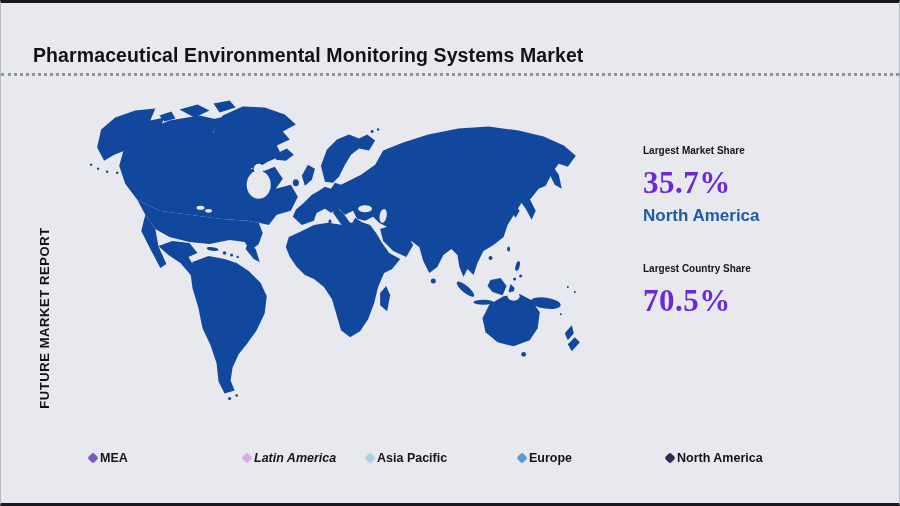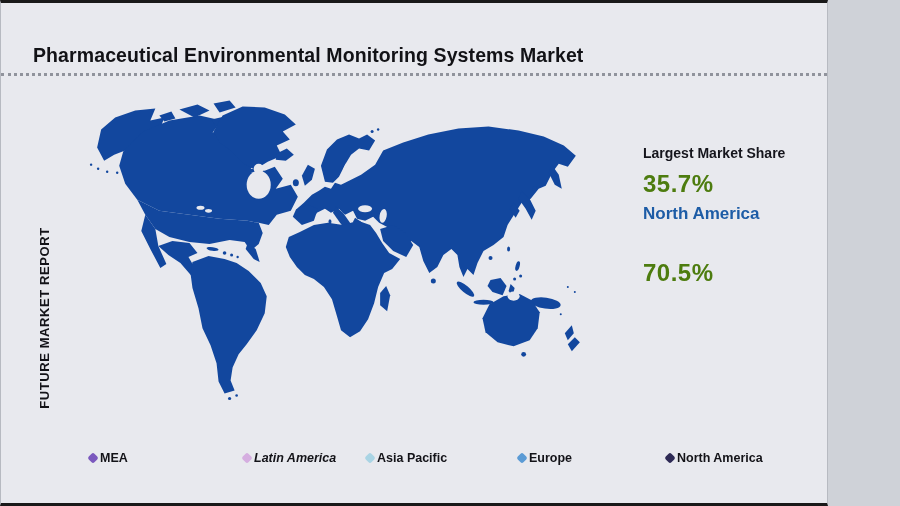--- a/index.html
+++ b/index.html
@@ -1,19 +1,19 @@
 <!DOCTYPE html>
 <html><head>
 <meta charset="utf-8">
 <style>
   html, body { margin: 0; padding: 0; background: #cfd2d8; }
   * { box-sizing: border-box; }
   .frame {
     position: relative;
-    width: 828px;
+    width: 900px;
     height: 506px;
     background: #e8e9ee;
     border-top: 3px solid #191919;
     border-bottom: 3px solid #191919;
     border-left: 1px solid #b7bac1;
     border-right: 1px solid #b7bac1;
     overflow: hidden;
     font-family: "Liberation Sans", "DejaVu Sans", sans-serif;
   }
   .title {
@@ -54,33 +54,34 @@
     height: 337px;
   }
   .stats {
     position: absolute;
     left: 642px;
     top: 142px;
     width: 240px;
   }
   .stat + .stat { margin-top: 37px; }
   .stat-label {
-    font-size: 14px;
+    font-size: 10px;
     font-weight: 800;
     color: #15151c;
     margin-bottom: 11px;
     white-space: nowrap;
   }
   .stat-value {
-    font-size: 24px;
-    font-weight: 800;
-    color: #4d7c0f;
+    font-size: 31px;
+    font-weight: 800;
+    color: #6d28d9;
     line-height: 1;
     margin-bottom: 8px;
     letter-spacing: 0.5px;
+    font-family: Liberation Serif, serif;
   }
   .stat-region {
     font-size: 17px;
     font-weight: 800;
     color: #1d5ca6;
   }
   .legend-item {
     position: absolute;
     top: 446px;
     height: 18px;
@@ -222,20 +223,21 @@
     </g>
   </svg>
 
   <div class="stats">
     <div class="stat">
       <div class="stat-label">Largest Market Share</div>
       <div class="stat-value">35.7%</div>
       <div class="stat-region">North America</div>
     </div>
     <div class="stat">
+      <div class="stat-label">Largest Country Share</div>
       <div class="stat-value">70.5%</div>
     </div>
   </div>
 
   <div class="legend-item li-0">
     <span class="legend-dot" style="background: rgb(123, 89, 190);"></span>
     <span class="legend-label">MEA</span>
   </div>
   <div class="legend-item li-1">
     <span class="legend-dot" style="background: rgb(213, 174, 224);"></span>

